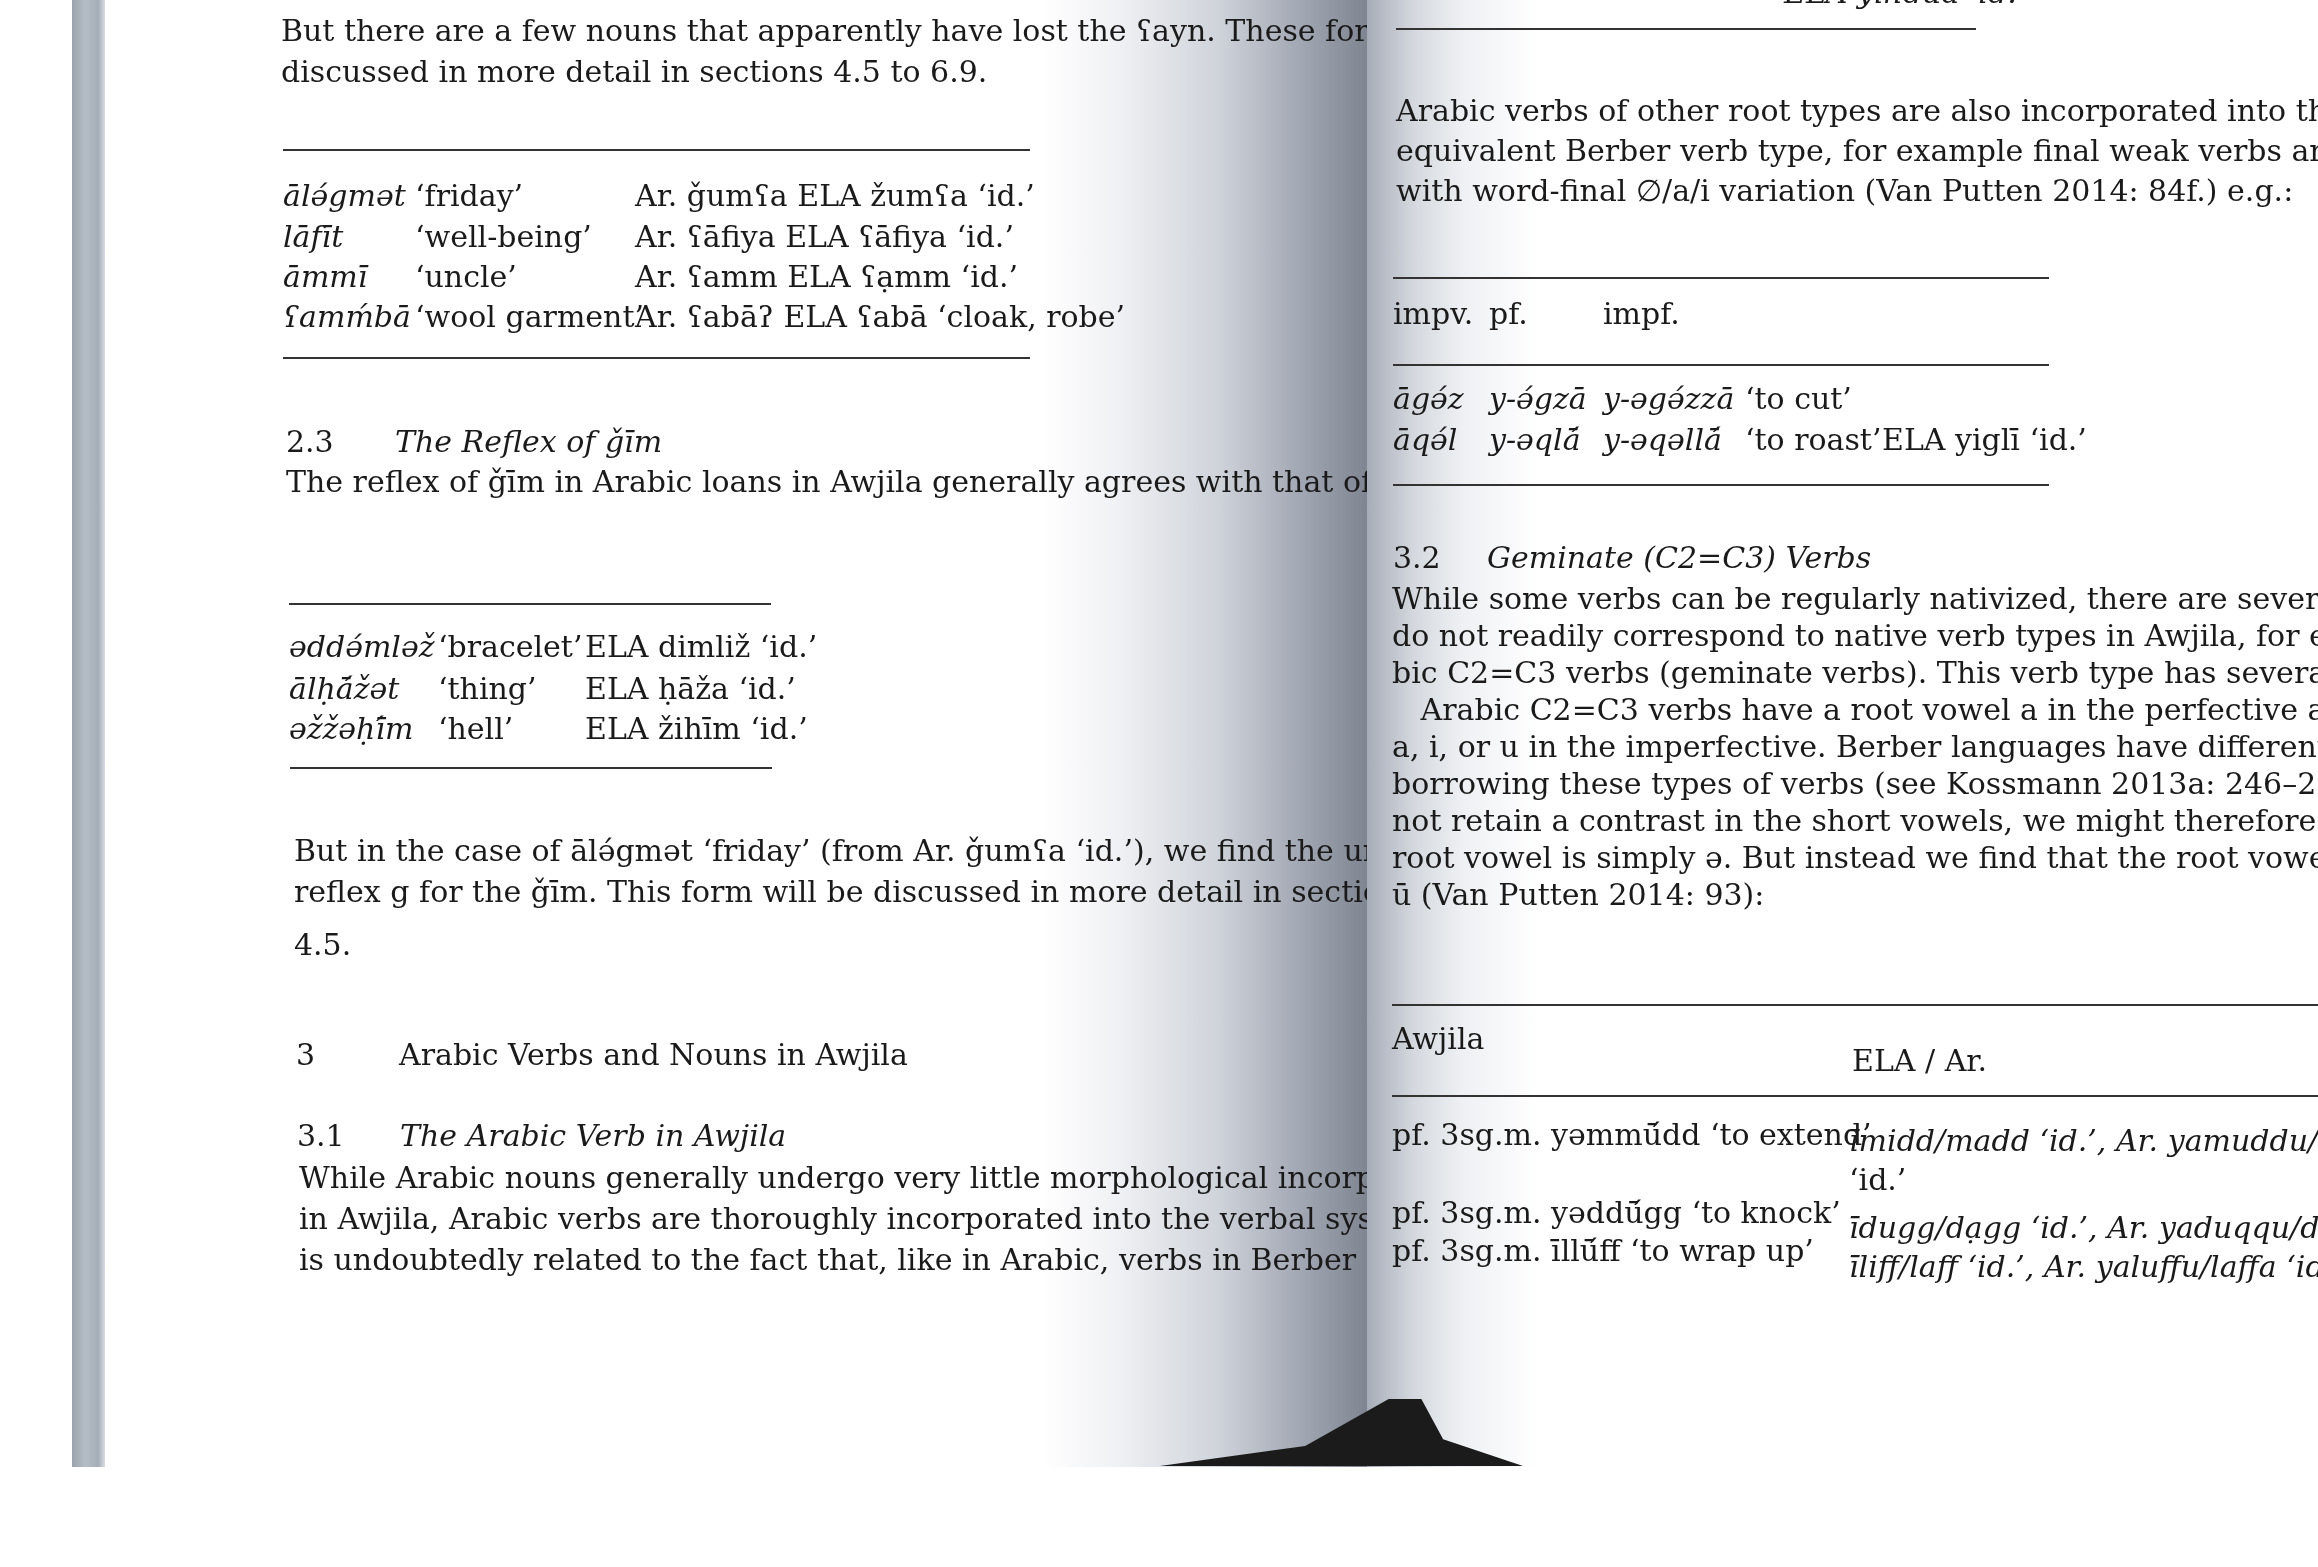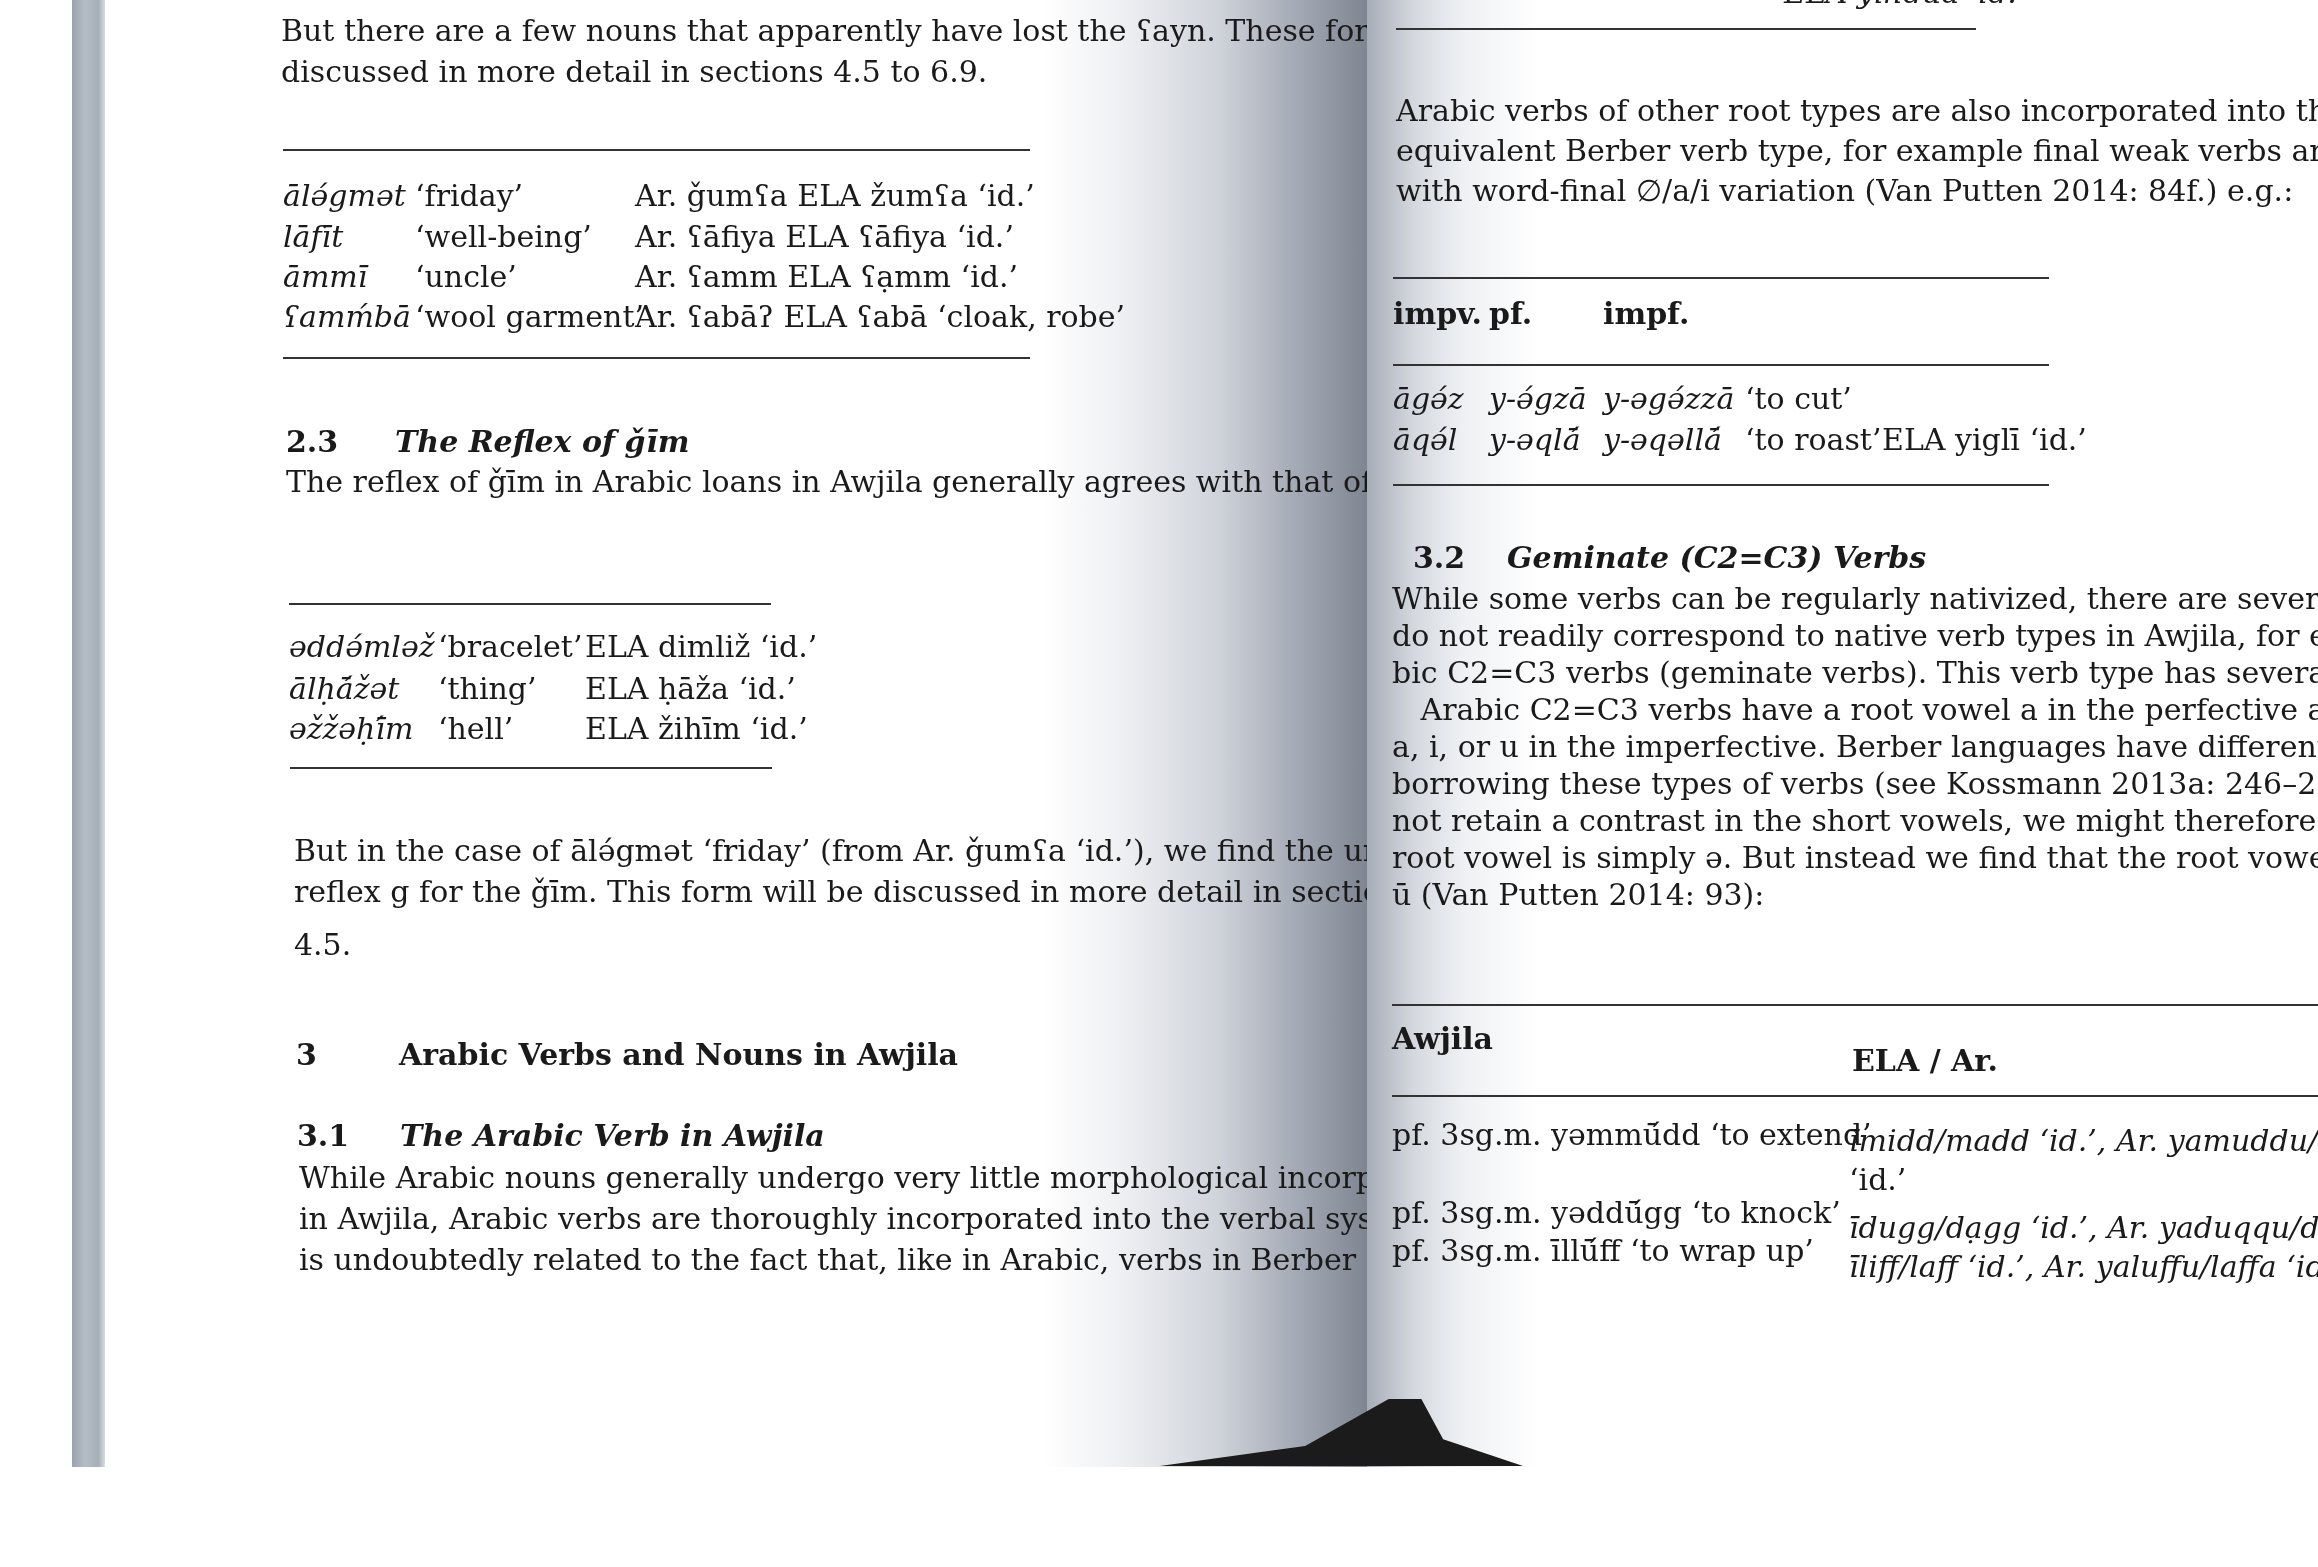--- a/index.html
+++ b/index.html
@@ -10,21 +10,21 @@
                 background:linear-gradient(90deg,#9aa3ad,#b4bcc5 40%,#a6aeb8 80%,#d9dde2); }
   .left-page { position:absolute; left:105px; top:0; width:1265px; height:1467px;
                background:linear-gradient(90deg,#ffffff 0%,#ffffff 74%,#f0f1f4 80%,#cfd3da 88%,#9ea4b0 95%,#7d838f 100%); }
   .right-page { position:absolute; left:1367px; top:0; width:952px; height:1467px;
                background:linear-gradient(90deg,#a7adb8 0%,#d5d9df 5%,#eef0f3 10%,#ffffff 18%); }
   .gutter-shadow { position:absolute; left:1160px; top:1399px; width:363px; height:67px;
                    background:#1b1b1b; clip-path:polygon(0 100%, 40% 70%, 63% 0, 72% 0, 78% 60%, 100% 100%); }
 
   .page-text { position:absolute; font-size:30px; line-height:41px; }
   .it { font-style:italic; }
-  .b { font-weight:bold; }
+  .b { font-weight:normal; }
   .rule { position:absolute; height:2.2px; background:#333; }
   .para { margin:0; white-space:nowrap; }
   .heading { position:absolute; font-size:30px; white-space:nowrap; }
   .heading .num { display:inline-block; width:109px; }
   .row { position:absolute; white-space:nowrap; font-size:30px; }
   .cell { position:absolute; top:0; white-space:nowrap; }
 </style>
 </head>
 <body>
 
@@ -138,21 +138,21 @@
     <div class="row" style="left:1393px;top:422px;">
       <span class="cell it" style="left:0">āqə́l</span>
       <span class="cell it" style="left:96px">y-əqlā́</span>
       <span class="cell it" style="left:210px">y-əqəllā́</span>
       <span class="cell" style="left:352px">‘to roast’</span>
       <span class="cell" style="left:489px">ELA yiglī ‘id.’</span>
     </div>
   </div>
   <div class="rule" style="left:1393px;top:484px;width:656px;"></div>
 
-  <div class="heading" style="left:1393px;top:540px;margin-left:20px;">
+  <div class="heading" style="left:1393px;top:540px;">
     <span class="num b" style="width:94px">3.2</span><span class="it b">Geminate (C2=C3) Verbs</span>
   </div>
   <div class="page-text" style="left:1392px;top:580px;line-height:37px;">
     <p class="para">While some verbs can be regularly nativized, there are several root types t</p>
     <p class="para">do not readily correspond to native verb types in Awjila, for example the A</p>
     <p class="para">bic C2=C3 verbs (geminate verbs). This verb type has several unusual featu</p>
     <p class="para" style="white-space:pre">   Arabic C2=C3 verbs have a root vowel a in the perfective and a root vo</p>
     <p class="para">a, i, or u in the imperfective. Berber languages have different strategies</p>
     <p class="para">borrowing these types of verbs (see Kossmann 2013a: 246–252). As Awjila d</p>
     <p class="para">not retain a contrast in the short vowels, we might therefore expect that</p>

